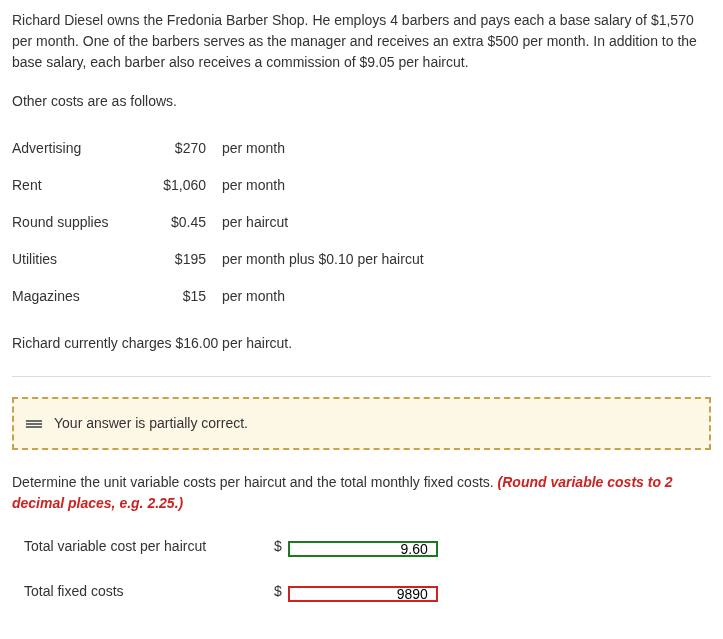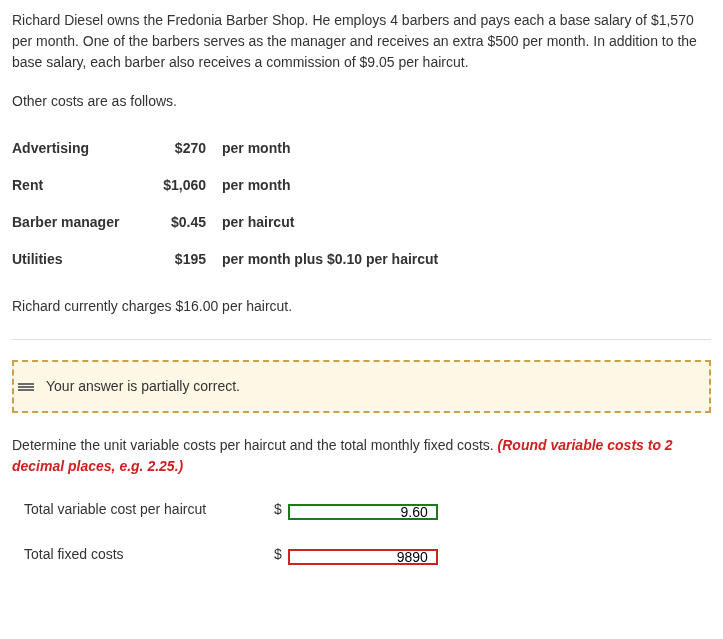--- a/index.html
+++ b/index.html
@@ -14,30 +14,29 @@
     }
     .intro { margin-bottom: 18px; }
     .subhead { margin: 12px 0 18px; }
     table.cost-table {
       border-collapse: collapse;
       margin: 8px 0 18px;
     }
     table.cost-table td {
       padding: 8px 12px 8px 0;
       vertical-align: top;
-      font-weight: bold;
     }
     table.cost-table td.label { min-width: 130px; }
     table.cost-table td.amount { min-width: 80px; text-align: right; padding-right: 16px;}
     .charge-line { margin: 14px 0 22px; }
     .divider { border-top: 1px solid #ddd; margin: 16px 0 20px; }
     .alert-box {
       border: 2px dashed #caa04a;
       background: #fdf7e6;
-      padding: 14px 4px;
+      padding: 14px 12px;
       margin: 0 0 22px;
       display: flex;
       align-items: center;
       gap: 12px;
     }
     .alert-icon {
       width: 16px; height: 8px;
       display: inline-flex;
       flex-direction: column;
       gap: 1px;
@@ -78,28 +77,33 @@
     <td class="label">Advertising</td>
     <td class="amount">$270</td>
     <td>per month</td>
   </tr>
   <tr>
     <td class="label">Rent</td>
     <td class="amount">$1,060</td>
     <td>per month</td>
   </tr>
   <tr>
-    <td class="label">Barber manager</td>
+    <td class="label">Round supplies</td>
     <td class="amount">$0.45</td>
     <td>per haircut</td>
   </tr>
   <tr>
     <td class="label">Utilities</td>
     <td class="amount">$195</td>
     <td>per month plus $0.10 per haircut</td>
+  </tr>
+  <tr>
+    <td class="label">Magazines</td>
+    <td class="amount">$15</td>
+    <td>per month</td>
   </tr>
 </tbody>
   </table>
 
 <div class="charge-line">Richard currently charges $16.00 per haircut.</div>
 
 <div class="divider"></div>
 
 <div class="alert-box">
   <span class="alert-icon">

